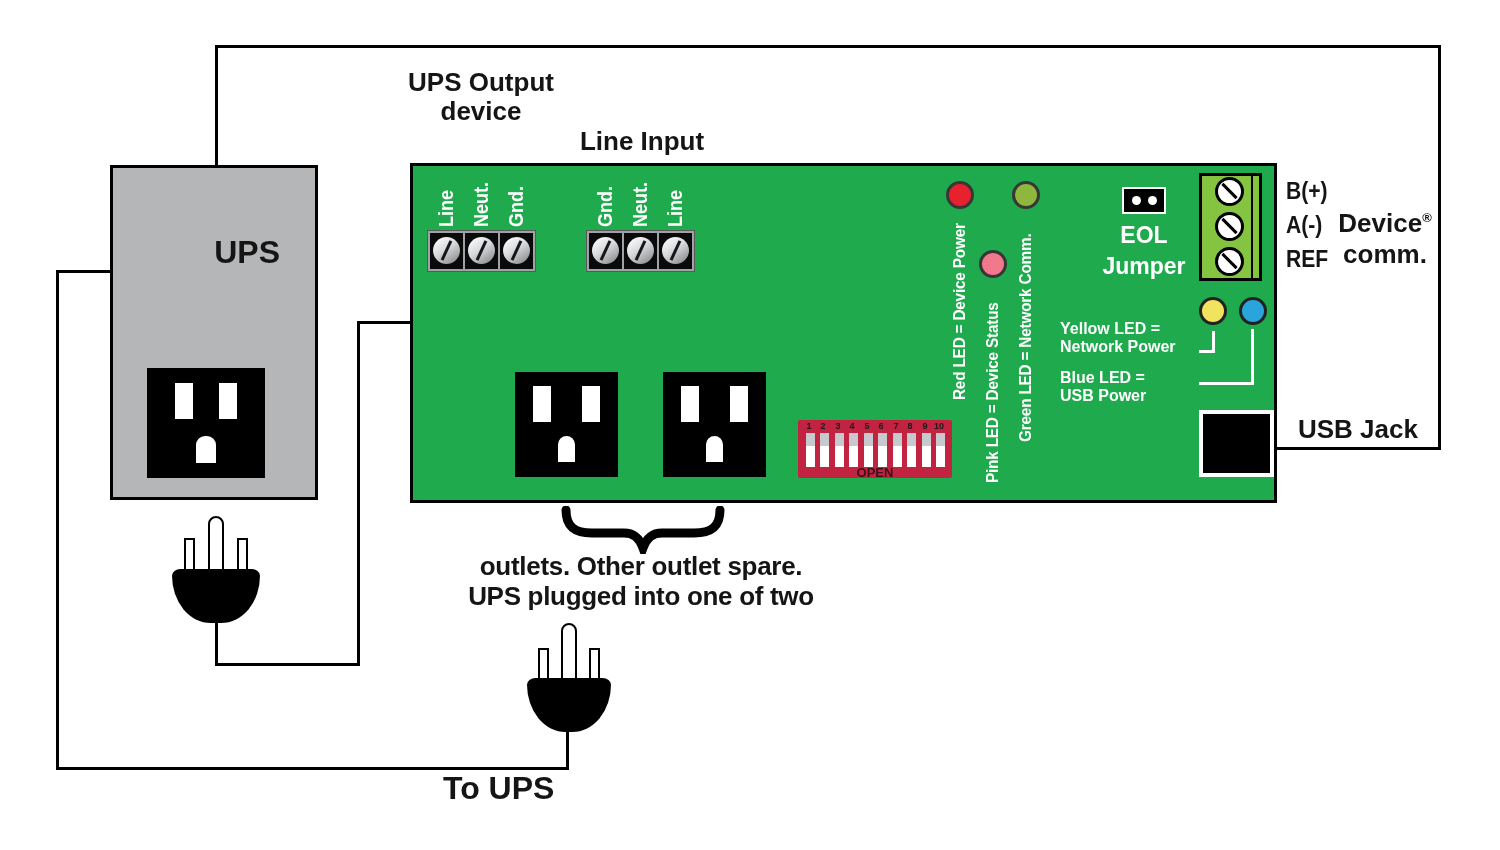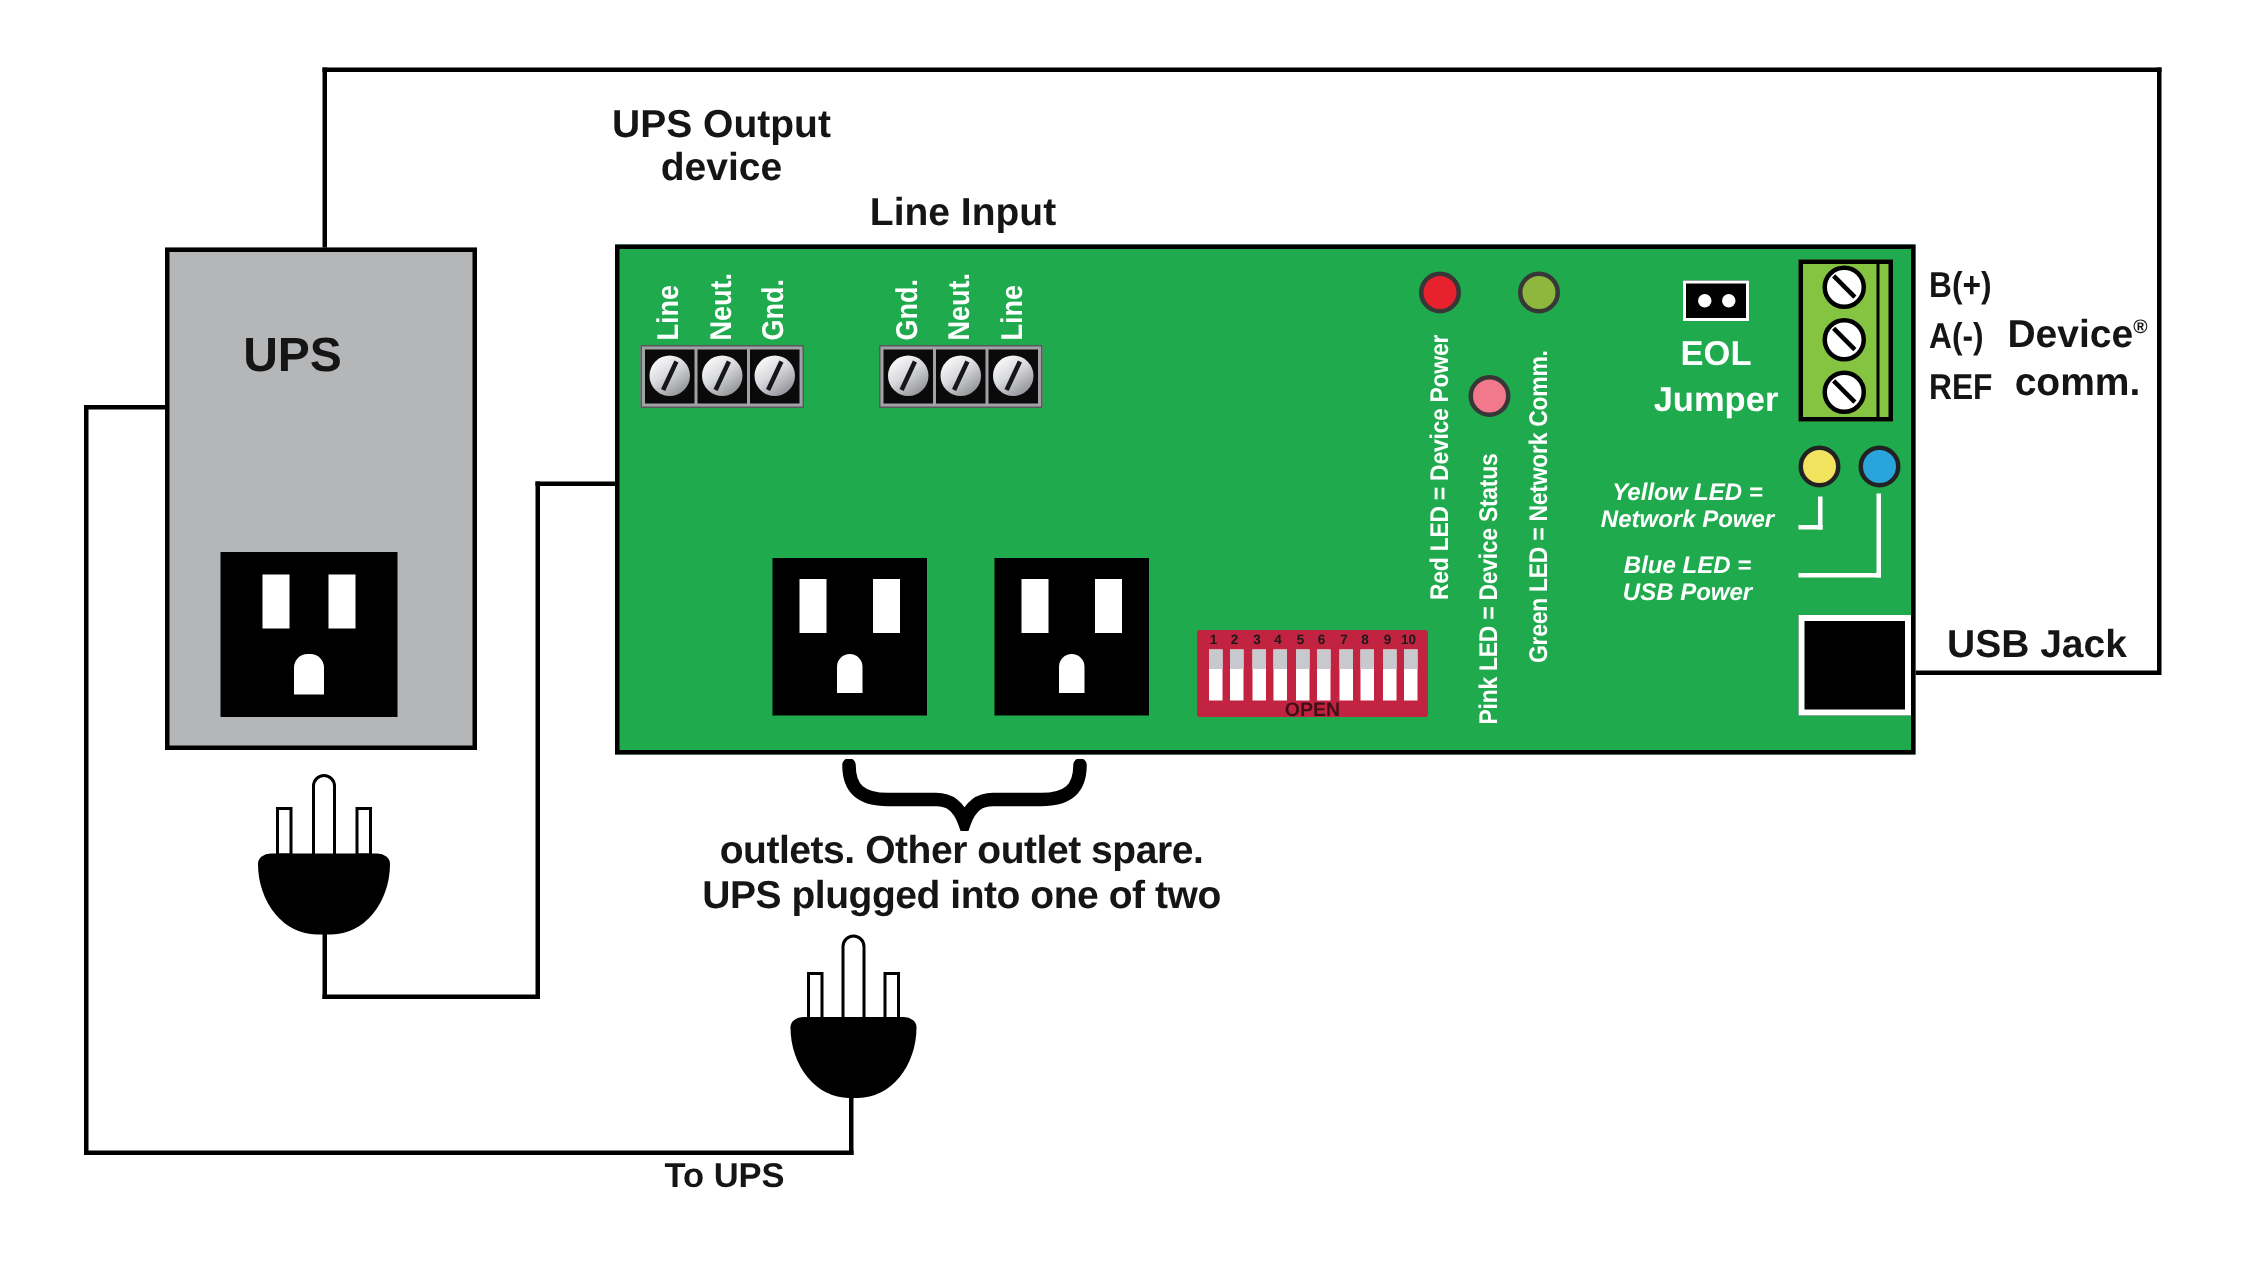--- a/index.html
+++ b/index.html
@@ -4,21 +4,21 @@
 <style>
   html,body{margin:0;padding:0;background:#fff;}
   #stage{position:relative;width:1500px;height:850px;background:#ffffff;overflow:hidden;
          font-family:"Liberation Sans", sans-serif;}
   .abs{position:absolute;}
   .wire{position:absolute;background:#000;}
   .wlead{position:absolute;background:#fff;}
   .blacktxt{color:#151515;font-weight:700;}
   .whitetxt{color:#fff;font-weight:700;}
   .center{text-align:center;}
-  .right{text-align:center;font-style:italic;}
+  .right{text-align:left;}
   
   .vlab{position:absolute;font-weight:700;color:#fff;white-space:nowrap;
         transform-origin:0 0;transform:rotate(-90deg) scaleX(0.9);line-height:1;}
   
   .outlet{position:absolute;background:#000;}
   .outlet .slot{position:absolute;background:#fff;}
   .outlet .ground{position:absolute;background:#fff;border-radius:9px 9px 0 0;}
   
   .prong{position:absolute;background:#fff;border:2.5px solid #000;box-sizing:border-box;}
   .dome{position:absolute;background:#000;border-radius:10px 10px 46px 46px / 8px 8px 56px 56px;}
@@ -50,21 +50,21 @@
   <div class="wire" style="left:56px;top:270px;width:3px;height:500px;"></div>
   <div class="wire" style="left:56px;top:767px;width:513px;height:3px;"></div>
   <div class="wire" style="left:566px;top:730px;width:3px;height:40px;"></div>
 
   <div class="wire" style="left:215px;top:620px;width:3px;height:46px;"></div>
   <div class="wire" style="left:215px;top:663px;width:145px;height:3px;"></div>
   <div class="wire" style="left:357px;top:321px;width:3px;height:345px;"></div>
   <div class="wire" style="left:357px;top:321px;width:56px;height:3px;"></div>
 
   <div class="abs" style="left:110px;top:165px;width:208px;height:335px;background:#b5b6b8;border:3px solid #000;box-sizing:border-box;"></div>
-  <div class="abs blacktxt center" style="left:110px;top:218px;width:170px;font-size:32px;">UPS</div>
+  <div class="abs blacktxt center" style="left:110px;top:234px;width:170px;font-size:32px;text-align:right;">UPS</div>
 
   <div class="outlet" style="left:147px;top:368px;width:118px;height:110px;">
     <div class="slot" style="left:28px;top:15px;width:18px;height:36px;"></div>
     <div class="slot" style="left:72px;top:15px;width:18px;height:36px;"></div>
     <div class="ground" style="left:49px;top:68px;width:20px;height:27px;"></div>
   </div>
 
   <div class="abs" style="left:0;top:0;">
     <div class="prong" style="left:184px;top:538px;width:11px;height:33px;"></div>
     <div class="prong" style="left:237px;top:538px;width:11px;height:33px;"></div>
@@ -241,15 +241,15 @@
   <div class="abs blacktxt" style="left:1298px;top:414px;font-size:26px;">USB Jack</div>
 
   <svg class="abs" style="left:560px;top:506px;" width="166" height="48" viewBox="0 0 166 48">
     <path d="M 6,4 C 6,20 14,27 32,27 L 64,27 C 73,27 79,31 83,42 C 87,31 93,27 102,27 L 134,27 C 152,27 160,20 160,4" fill="none" stroke="#000" stroke-width="9" stroke-linecap="round"></path>
   </svg>
   <div class="abs blacktxt center" style="left:391px;top:551px;width:500px;font-size:26px;line-height:30px;letter-spacing:-0.3px;">
     <div>outlets. Other outlet spare.</div>
     <div>UPS plugged into one of two</div>
   </div>
 
-  <div class="abs blacktxt" style="left:443px;top:770px;font-size:23px;">To UPS</div>
+  <div class="abs blacktxt" style="left:443px;top:770px;font-size:32px;">To UPS</div>
 
 </div>
 
 </body></html>

